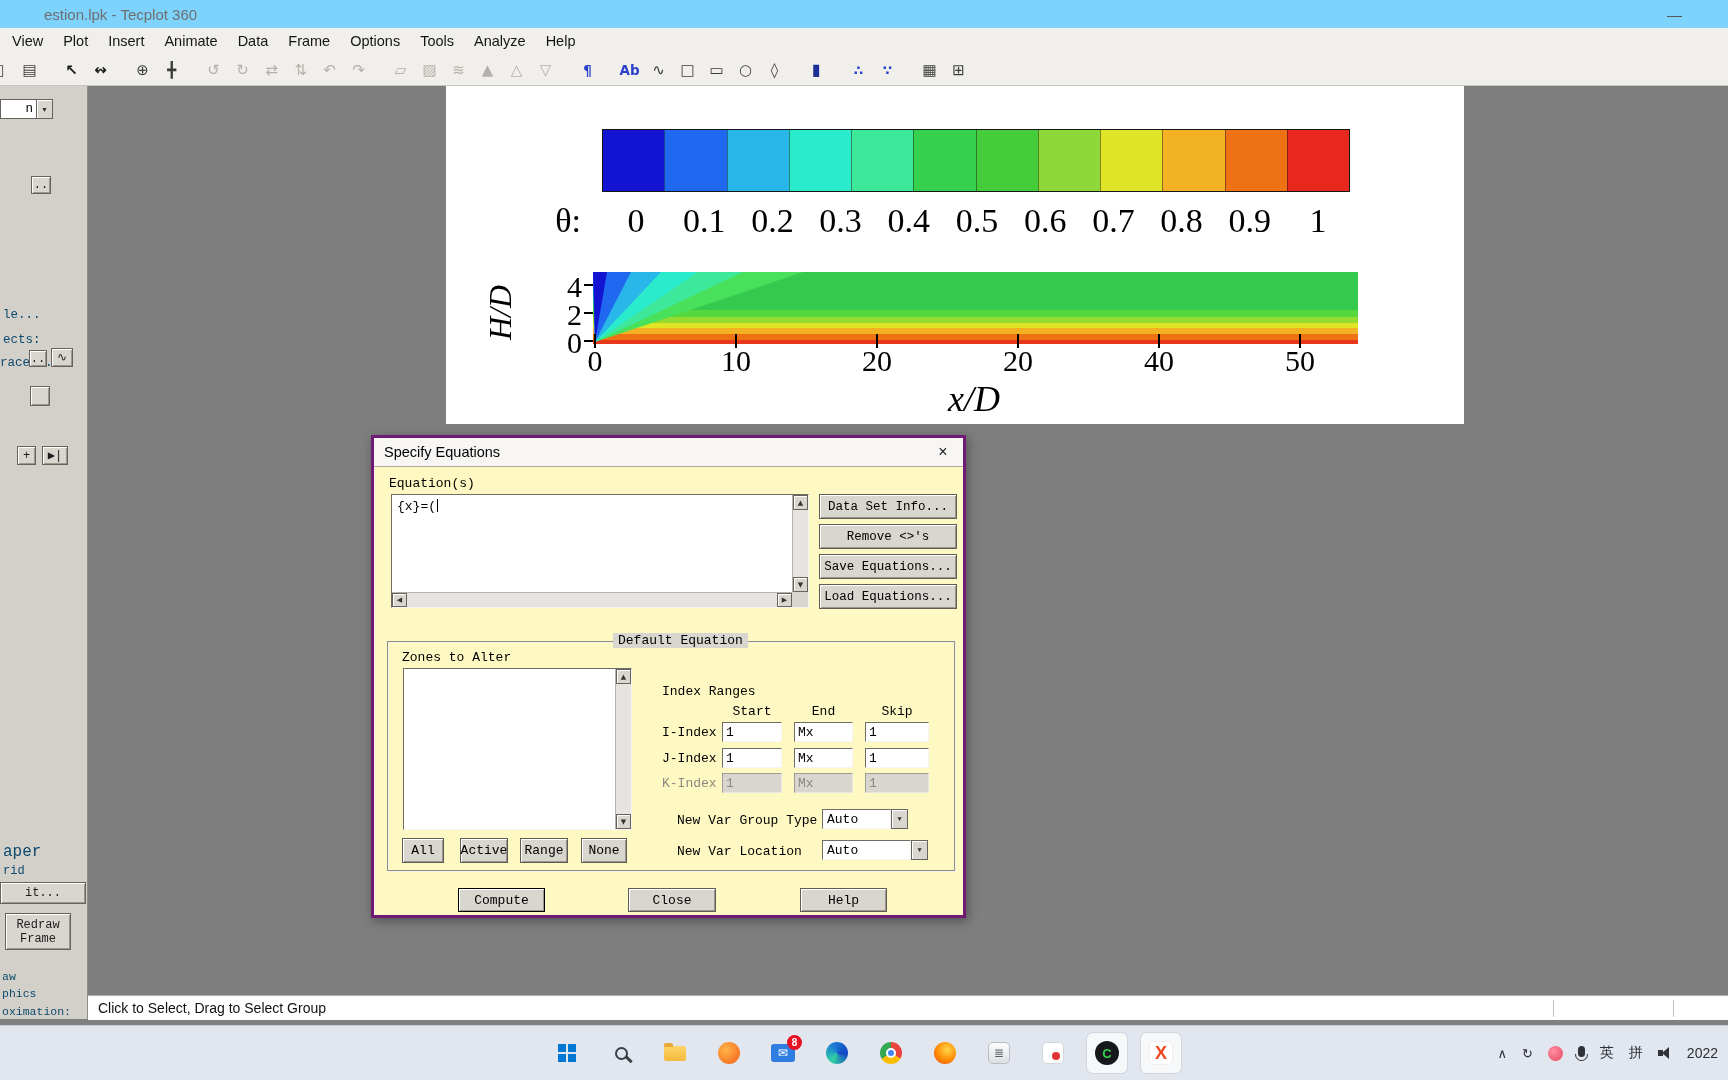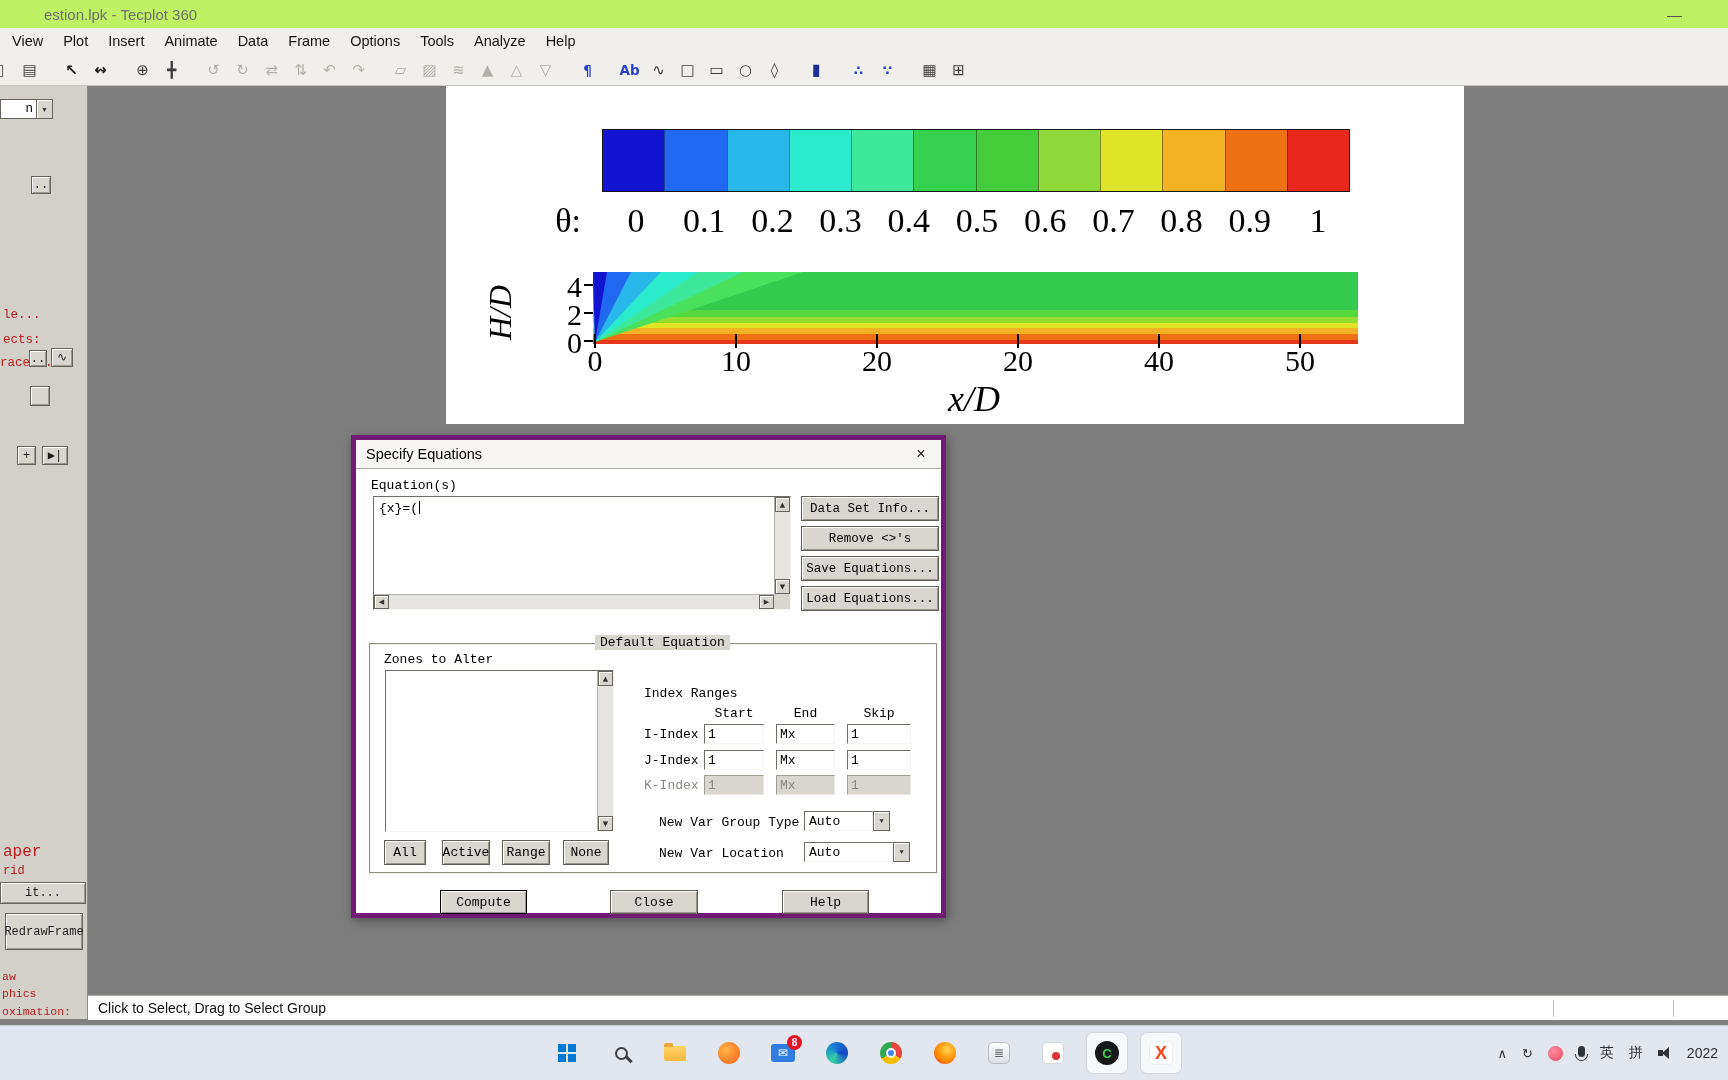--- a/index.html
+++ b/index.html
@@ -1,38 +1,38 @@
 <!DOCTYPE html>
 <html><head>
 <meta charset="utf-8">
 <style>
   *{box-sizing:border-box;margin:0;padding:0}
   html,body{width:1728px;height:1080px;overflow:hidden}
   body{position:relative;background:#808080;font-family:"Liberation Sans",sans-serif;-webkit-font-smoothing:antialiased}
   button{font-family:inherit;cursor:default}
 
   
-  #titlebar{position:absolute;left:0;top:0;width:1728px;height:28px;background:#bef264;display:flex;align-items:center}
+  #titlebar{position:absolute;left:0;top:0;width:1728px;height:28px;background:#7dd3fc;display:flex;align-items:center}
   #title-text{padding-left:44px;font-size:15px;color:#6f6f6f;white-space:nowrap}
   #min-btn{margin-left:auto;margin-right:46px;color:#555;font-size:15px}
   #menubar{position:absolute;left:0;top:28px;width:1728px;height:26px;background:#f1efeb;display:flex;align-items:center;padding-left:2px}
   .menu-item{padding:3px 10px;font-size:14.5px;color:#141414}
   #toolbar{position:absolute;left:0;top:54px;width:1728px;height:32px;background:#f1efeb;border-bottom:1px solid #c9c6c0;display:flex;align-items:center}
   .tb{width:27px;height:26px;margin-right:2px;border:none;background:transparent;font:15px "DejaVu Sans",sans-serif;color:#3c3c3c;display:flex;align-items:center;justify-content:center;padding:0}
   .tb.cut{margin-left:-13px}
   .tb.gap{margin-left:13px}
   .tb.dis{color:#b3b0a9}
   .tb.blue{color:#2741cc;font-weight:bold;font-size:13.5px}
   .tb.navy{color:#1c2f96;font-size:16px}
   .tb.strong{color:#191919;font-weight:bold}
 
   
   #sidebar{position:absolute;left:0;top:86px;width:88px;height:933px;background:#d3d0c9;border-right:1px solid #8f8c86}
   .sb-abs{position:absolute}
-  .sb-text{font:12.5px "Liberation Mono",monospace;color:#b91c1c;white-space:nowrap}
+  .sb-text{font:12.5px "Liberation Mono",monospace;color:#0c4a6e;white-space:nowrap}
   .bevel{background:#d9d6d0;border:1px solid #66635d;box-shadow:inset 1px 1px 0 #ffffff,inset -1px -1px 0 #9b978f;display:inline-flex;align-items:center;justify-content:center;font:12px "Liberation Mono",monospace;color:#1c1c1c}
   #sb-combo{display:flex}
   #sb-combo .val{flex:1;background:#fff;border:1px solid #66635d;border-right:none;font:12.5px "Liberation Mono",monospace;display:flex;align-items:center;justify-content:flex-end;padding-right:3px}
   #sb-combo .arr{width:17px;background:#d9d6d0;border:1px solid #66635d;box-shadow:inset 1px 1px 0 #fff;display:flex;align-items:center;justify-content:center;font-size:7px;color:#333}
 
   
   #canvas{position:absolute;left:88px;top:86px;width:1640px;height:909px;background:#7e7e7e}
   #frame{position:absolute;left:358px;top:0;width:1018px;height:338px;background:#ffffff}
   #legend-bar{position:absolute;left:156px;top:43px;width:748px;height:63px;border:1px solid #161616;display:flex}
   .lg-block{flex:1}
@@ -41,21 +41,21 @@
   .lg-tick{position:absolute;top:116px;width:84px;text-align:center;font:34px "Liberation Serif",serif;color:#000}
   #contour{position:absolute;left:147px;top:186px;width:765px;height:72px}
   .y-tick{position:absolute;left:100px;width:36px;text-align:right;font:30px "Liberation Serif",serif;color:#000}
   .y-mark{position:absolute;left:138px;width:9px;height:2px;background:#000}
   .x-tick{position:absolute;top:258px;width:84px;text-align:center;font:30px "Liberation Serif",serif;color:#000}
   .x-mark{position:absolute;top:248px;width:2px;height:14px;background:#000}
   #hd-label{position:absolute;left:6px;top:208px;width:96px;text-align:center;font:italic 32px "Liberation Serif",serif;transform:rotate(-90deg);color:#000}
   #xd-label{position:absolute;left:463px;top:292px;width:130px;text-align:center;font:italic 36px "Liberation Serif",serif;color:#000}
 
   
-  #dialog{position:absolute;left:351px;top:435px;width:595px;height:483px;background:#ffffff;border:5px solid #701a75;box-shadow:inset 1px 1px 0 #f4f3f0,2px 3px 10px rgba(0,0,0,.35);font-family:"Liberation Mono",monospace;color:#000;z-index:5}
+  #dialog{position:absolute;left:371px;top:435px;width:595px;height:483px;background:#fef9c3;border:3px solid #701a75;box-shadow:inset 1px 1px 0 #f4f3f0,2px 3px 10px rgba(0,0,0,.35);font-family:"Liberation Mono",monospace;color:#000;z-index:5}
   #dlg-titlebar{height:29px;background:#f7f6f4;border-bottom:1px solid #aeaba5;display:flex;align-items:center;padding:0 10px;font:14.5px "Liberation Sans",sans-serif}
   #dlg-close{margin-left:auto;font-size:16px;color:#222;width:20px;text-align:center}
   .lab{position:absolute;font:13px "Liberation Mono",monospace;white-space:nowrap}
   #eqbox{position:absolute;left:17px;top:56px;width:418px;height:114px;background:#fff;border:1px solid;border-color:#6f6c66 #f6f5f2 #f6f5f2 #6f6c66}
   #eq-text{position:absolute;left:5px;top:4px;font:13px "Liberation Mono",monospace;white-space:pre}
   .caret{display:inline-block;width:1px;height:13px;background:#000;vertical-align:-2px;margin-left:1px}
   .sbv{position:absolute;right:0;top:0;bottom:15px;width:16px;background:#e6e4e0;border-left:1px solid #b5b2ac}
   .sbv.zl{bottom:0}
   .sbh{position:absolute;left:0;right:16px;bottom:0;height:15px;background:#e6e4e0;border-top:1px solid #b5b2ac}
   .sb-btn{position:absolute;background:#d9d6d0;border:1px solid #66635d;box-shadow:inset 1px 1px 0 #fff;display:flex;align-items:center;justify-content:center;font:7px "DejaVu Sans",sans-serif;color:#333}
@@ -178,21 +178,21 @@
   <span class="sb-text sb-abs" style="left:3px;top:247px">ects:</span>
   <span class="sb-text sb-abs" style="left:0;top:270px">race...</span>
   <button class="bevel sb-abs" style="left:29px;top:264px;width:18px;height:17px">..</button>
   <button class="bevel sb-abs" style="left:51px;top:262px;width:22px;height:19px">∿</button>
   <button class="bevel sb-abs" style="left:30px;top:300px;width:20px;height:20px"></button>
   <button class="bevel sb-abs" style="left:17px;top:360px;width:19px;height:19px">+</button>
   <button class="bevel sb-abs" style="left:42px;top:360px;width:26px;height:19px">▶|</button>
   <span class="sb-text sb-abs" style="left:3px;top:757px;font-size:16px">aper</span>
   <span class="sb-text sb-abs" style="left:3px;top:778px;font-size:12px">rid</span>
   <button class="bevel sb-abs" style="left:0;top:796px;width:86px;height:22px">it...</button>
-  <button class="bevel sb-abs" style="left:5px;top:827px;width:78px;height:37px;flex-direction:row;line-height:14px">
+  <button class="bevel sb-abs" style="left:5px;top:827px;width:66px;height:37px;flex-direction:column;line-height:14px">
     <span>Redraw</span>
     <span>Frame</span>
   </button>
   <span class="sb-text sb-abs" style="left:2px;top:884px;font-size:11.5px">aw</span>
   <span class="sb-text sb-abs" style="left:2px;top:901px;font-size:11.5px">phics</span>
   <span class="sb-text sb-abs" style="left:2px;top:919px;font-size:11.5px">oximation:</span>
 </div>
 
 <div id="canvas">
   <div id="frame">

